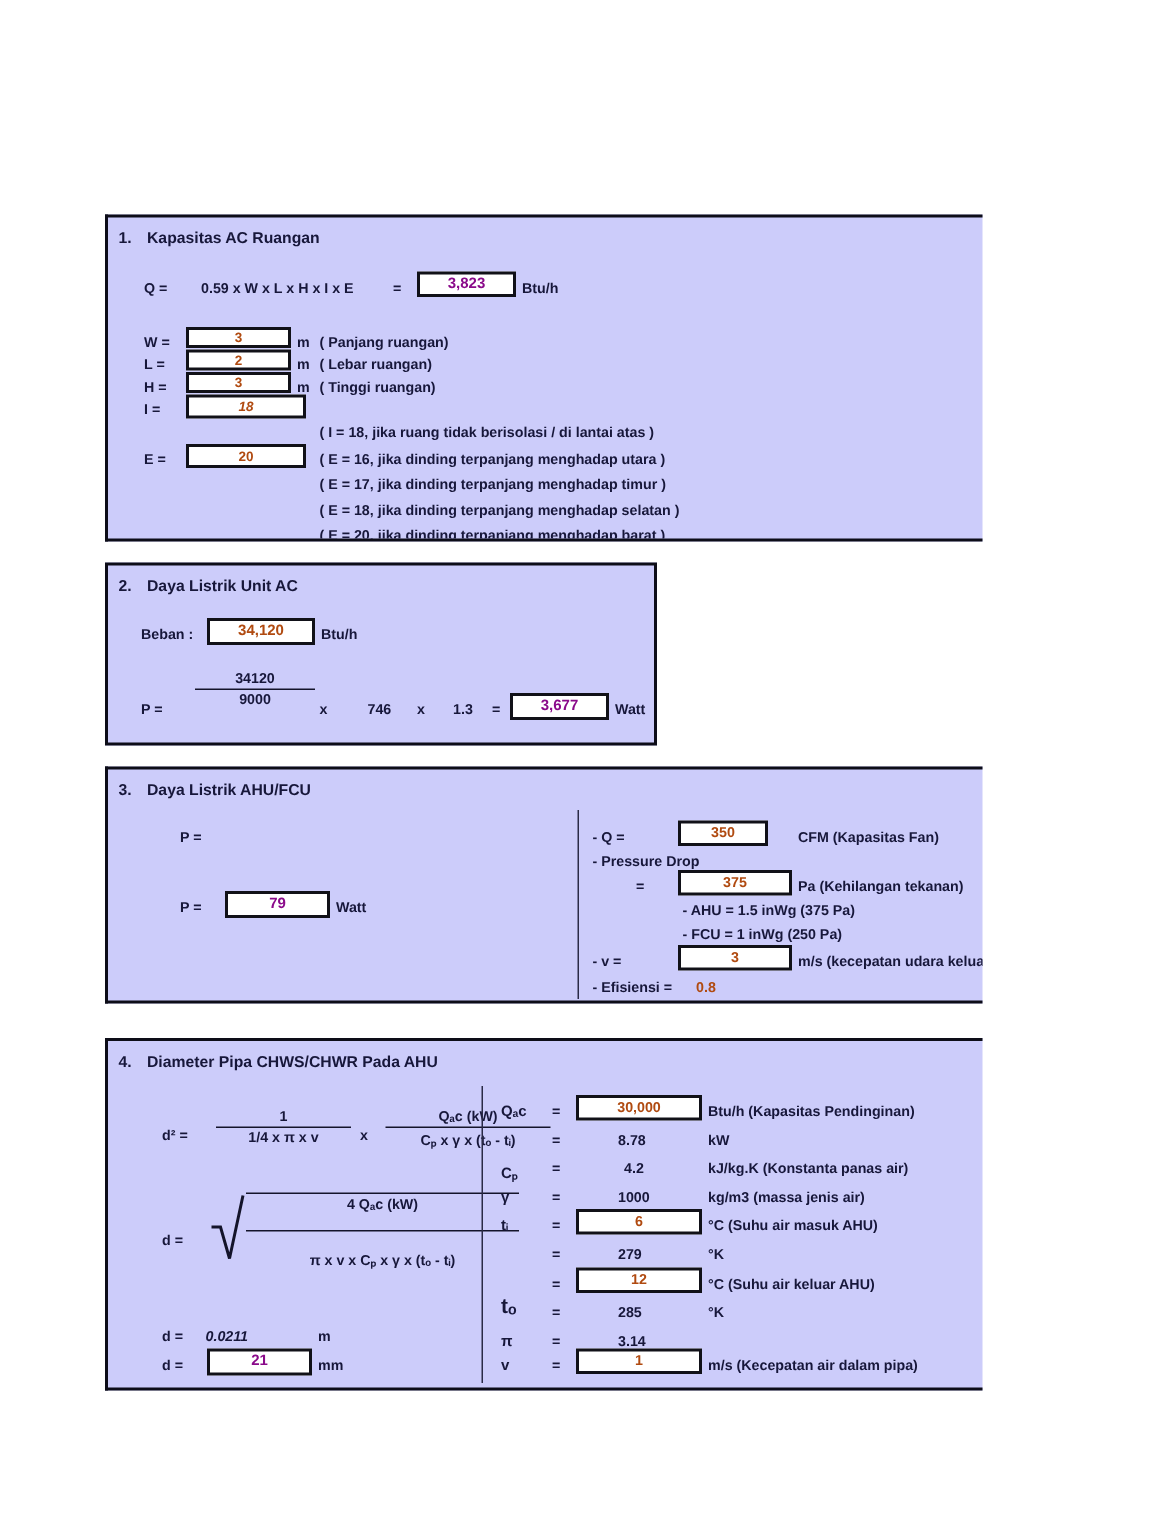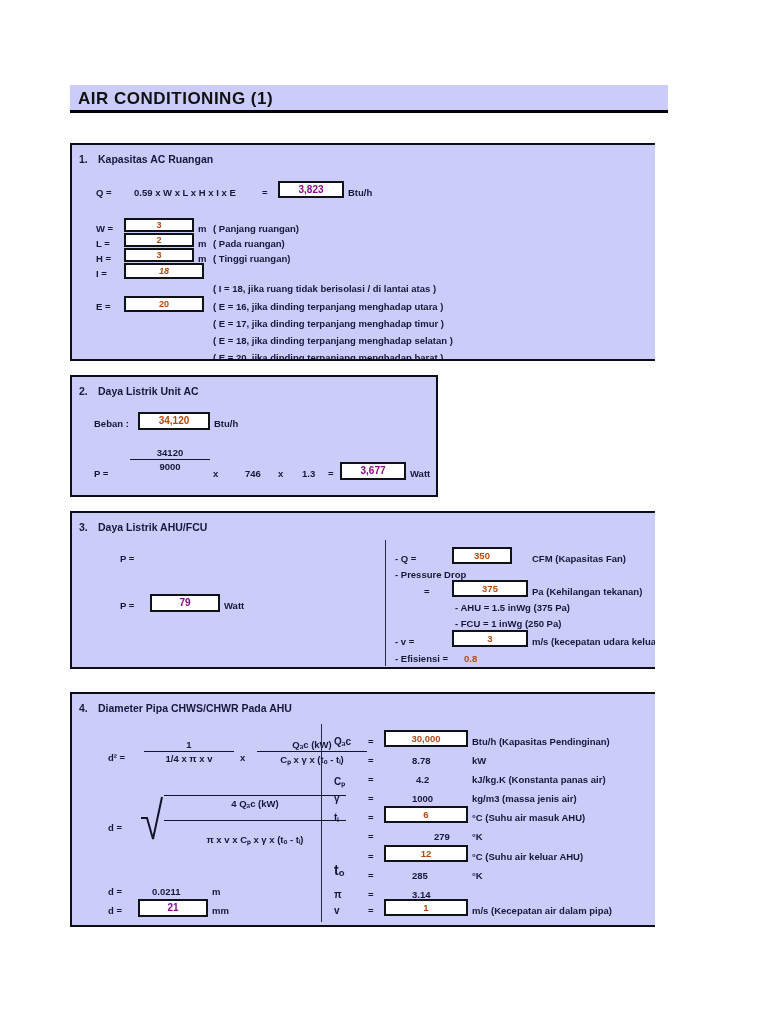--- a/index.html
+++ b/index.html
@@ -67,43 +67,40 @@
 
   
   .sqrt{position:absolute;}
   .sqrt svg{display:block;}
 </style>
 </head>
 <body>
 
 <div class="page">
 
-  <div class="title-bar">
-    <span class="title-text">AIR CONDITIONING (1)</span>
-  </div>
 
   <div class="panel" style="left:70px;top:143px;width:585px;height:218px;">
     <span class="sec-num" style="left:7px;top:8px;">1.</span>
     <span class="sec-title" style="left:26px;top:8px;">Kapasitas AC Ruangan</span>
 
     <span class="lbl" style="left:24px;top:42px;">Q =</span>
     <span class="lbl" style="left:62px;top:42px;">0.59 x W x L x H x I x E</span>
     <span class="lbl" style="left:190px;top:42px;">=</span>
     <div class="vbox calc" style="left:206px;top:36px;width:66px;height:17px;font-size:10px;">3,823</div>
     <span class="lbl" style="left:276px;top:42px;">Btu/h</span>
 
     <span class="lbl" style="left:24px;top:78px;">W =</span>
     <div class="vbox" style="left:52px;top:73px;width:70px;height:14px;font-size:9px;">3</div>
     <span class="lbl" style="left:126px;top:78px;">m</span>
     <span class="lbl" style="left:141px;top:78px;">( Panjang ruangan)</span>
 
     <span class="lbl" style="left:24px;top:93px;">L  =</span>
     <div class="vbox" style="left:52px;top:88px;width:70px;height:14px;font-size:9px;">2</div>
     <span class="lbl" style="left:126px;top:93px;">m</span>
-    <span class="lbl" style="left:141px;top:93px;">( Pada ruangan)</span>
+    <span class="lbl" style="left:141px;top:93px;">( Lebar ruangan)</span>
 
     <span class="lbl" style="left:24px;top:108px;">H  =</span>
     <div class="vbox" style="left:52px;top:103px;width:70px;height:14px;font-size:9px;">3</div>
     <span class="lbl" style="left:126px;top:108px;">m</span>
     <span class="lbl" style="left:141px;top:108px;">( Tinggi ruangan)</span>
 
     <span class="lbl" style="left:24px;top:123px;">I   =</span>
     <div class="vbox" style="left:52px;top:118px;width:80px;height:16px;font-size:9px;font-style:italic;">18</div>
     <span class="lbl" style="left:141px;top:138px;">( I = 18, jika ruang tidak berisolasi / di lantai atas )</span>
 
@@ -192,21 +189,21 @@
         <path d="M1 24 L7 24 L13 45 L22 3" stroke="#14142a" stroke-width="2" fill="none"></path>
       </svg>
     </div>
     <div class="frac" style="left:92px;top:101px;width:182px;border-top:1.8px solid #14142a;padding-top:2px;">
       <div class="num">4 Qₐᴄ (kW)</div>
       <div class="bar" style="margin-top:11px;"></div>
       <div class="den" style="margin-top:12px;">π x v x Cₚ x γ x (tₒ - tᵢ)</div>
     </div>
 
     <span class="lbl" style="left:36px;top:192px;">d  =</span>
-    <span class="lbl" style="left:80px;top:192px;">0.0211</span>
+    <span class="lbl" style="left:65px;top:192px;font-style:italic;">0.0211</span>
     <span class="lbl" style="left:140px;top:192px;">m</span>
 
     <span class="lbl" style="left:36px;top:211px;">d  =</span>
     <div class="vbox calc" style="left:66px;top:205px;width:70px;height:18px;font-size:10px;">21</div>
     <span class="lbl" style="left:140px;top:211px;">mm</span>
 
     <div class="vline" style="left:249px;top:30px;height:198px;"></div>
 
     <span class="lbl" style="left:262px;top:42px;font-size:10px;">Qₐᴄ</span>
     <span class="lbl" style="left:296px;top:42px;">=</span>
@@ -228,21 +225,21 @@
     <span class="lbl" style="left:340px;top:99px;">1000</span>
     <span class="lbl" style="left:400px;top:99px;">kg/m3 (massa jenis air)</span>
 
     <span class="lbl" style="left:262px;top:118px;font-size:10px;">tᵢ</span>
     <span class="lbl" style="left:296px;top:118px;">=</span>
     <div class="vbox" style="left:312px;top:112px;width:84px;height:17px;font-size:9.5px;">6</div>
     <span class="lbl" style="left:400px;top:118px;">°C (Suhu air masuk AHU)</span>
 
     <span class="lbl" style="left:262px;top:137px;font-size:10px;"></span>
     <span class="lbl" style="left:296px;top:137px;">=</span>
-    <span class="lbl" style="left:340px;top:137px;margin-left:22px;">279</span>
+    <span class="lbl" style="left:340px;top:137px;">279</span>
     <span class="lbl" style="left:400px;top:137px;">°K</span>
 
     <span class="lbl" style="left:262px;top:168px;font-size:14px;">tₒ</span>
     <span class="lbl" style="left:296px;top:157px;">=</span>
     <div class="vbox" style="left:312px;top:151px;width:84px;height:17px;font-size:9.5px;">12</div>
     <span class="lbl" style="left:400px;top:157px;">°C (Suhu air keluar AHU)</span>
 
     <span class="lbl" style="left:262px;top:176px;font-size:10px;"></span>
     <span class="lbl" style="left:296px;top:176px;">=</span>
     <span class="lbl" style="left:340px;top:176px;">285</span>

